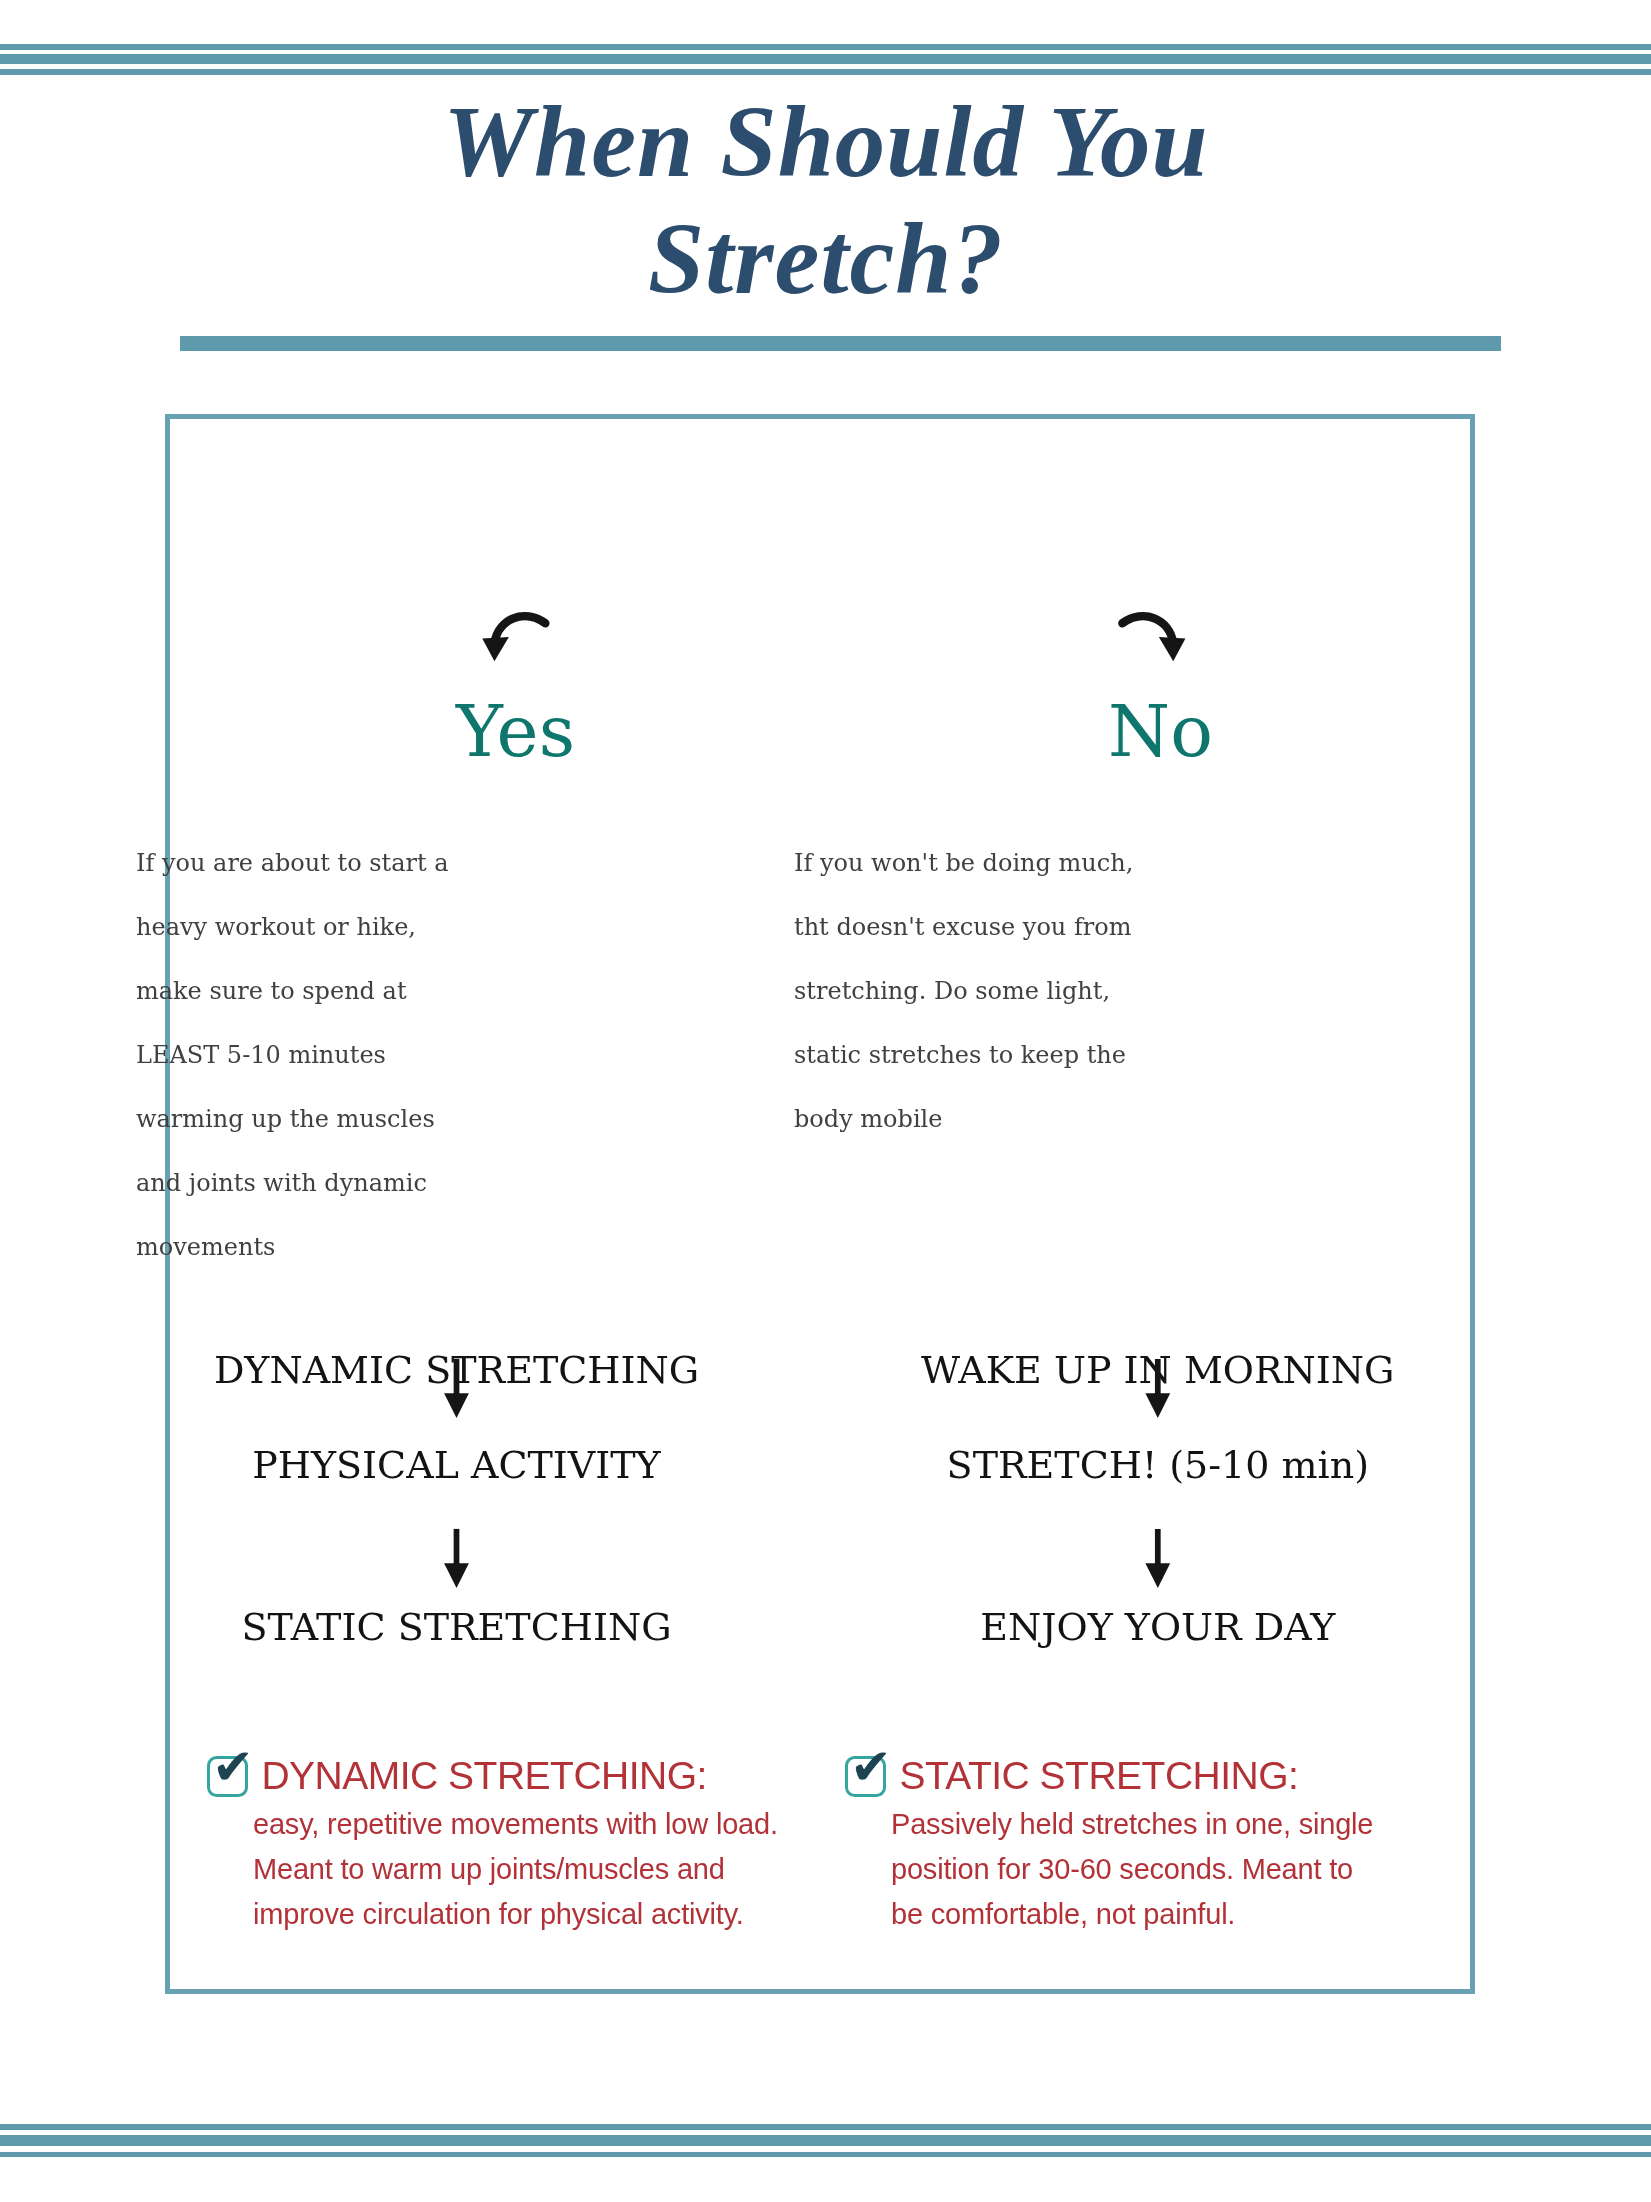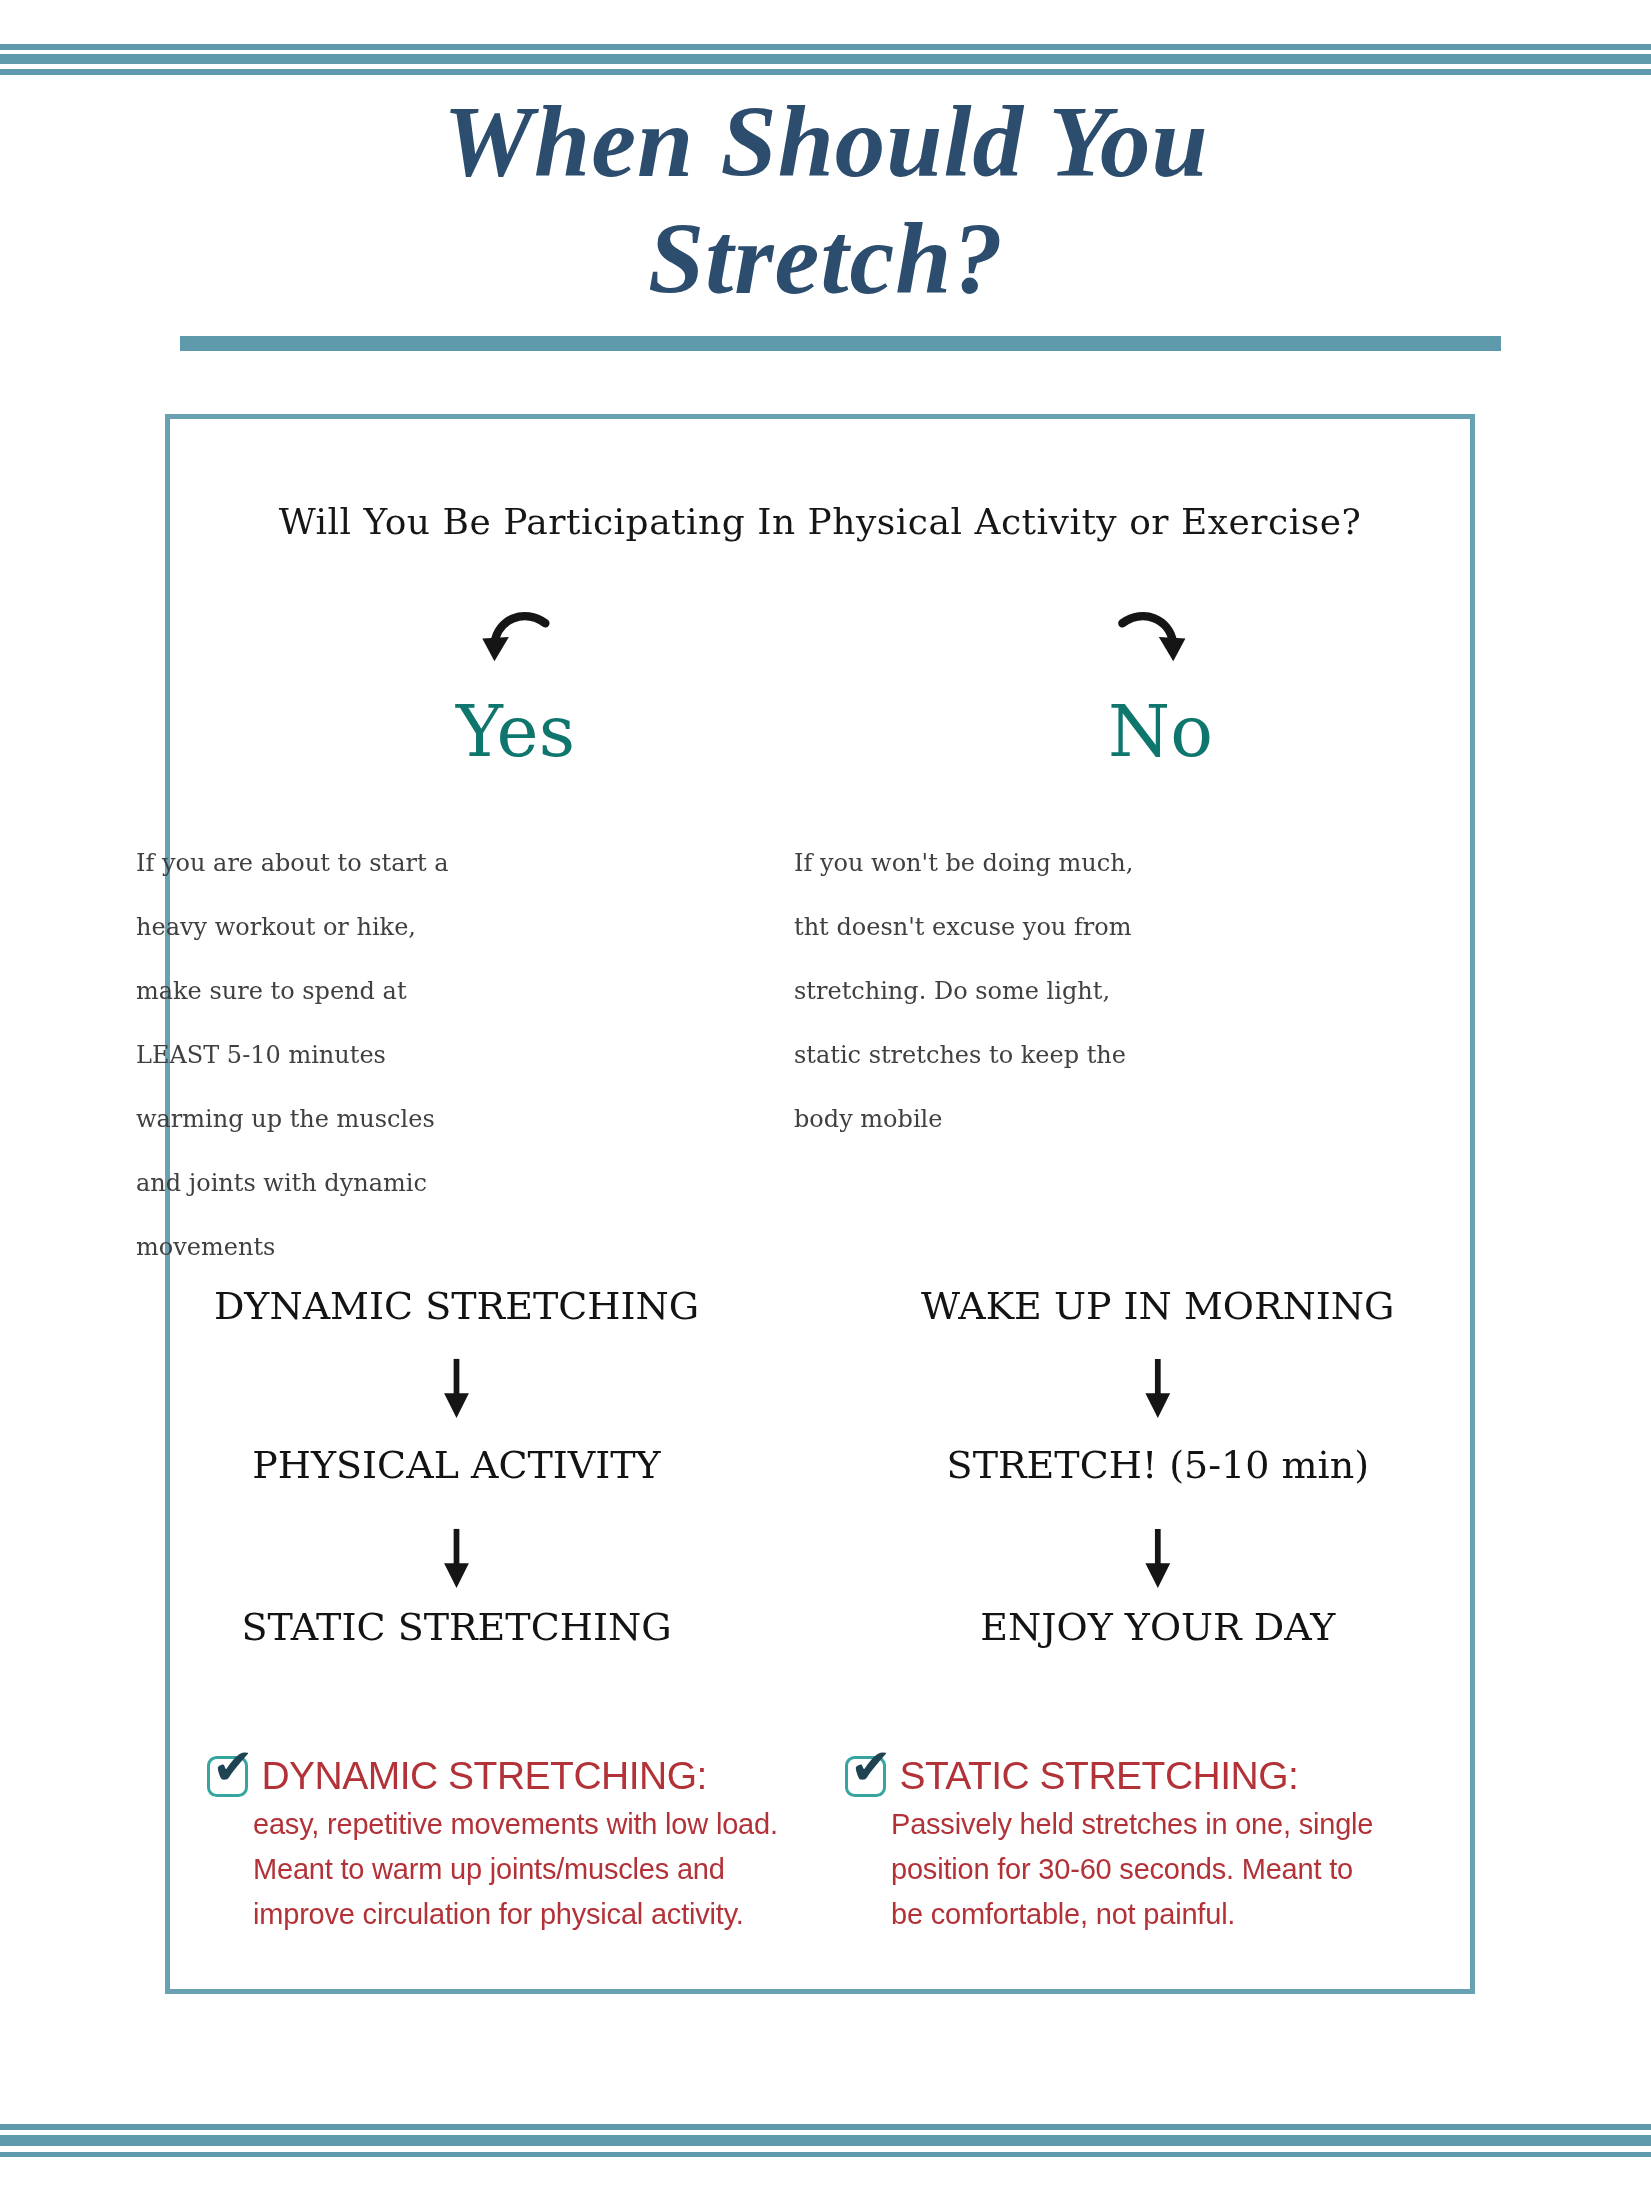--- a/index.html
+++ b/index.html
@@ -49,21 +49,21 @@
     font-size:24px;line-height:64px;white-space:pre-line;color:#404040;
   }
   .col-yes .branch-desc{transform:translateX(-34px);}
   .col-no  .branch-desc{transform:translateX(-25px);}
   .flow-label{
     position:absolute;left:0;width:100%;text-align:center;
     font-size:38px;line-height:48px;letter-spacing:0;color:#131313;
   }
   .col-yes .flow-label,.col-yes .down-arrow{transform:translateX(-38px);}
   .col-no  .flow-label,.col-no  .down-arrow{transform:translateX(14.3px);}
-  .fl1{top:863px;} .fl2{top:1022px;} .fl3{top:1184px;}
+  .fl1{top:927px;} .fl2{top:1022px;} .fl3{top:1184px;}
   .down-arrow{position:absolute;left:50%;margin-left:-14.3px;width:29px;height:63px;}
   .da1{top:938px;} .da2{top:1108px;}
   
   .definition{position:absolute;font-family:"Liberation Sans","DejaVu Sans",sans-serif;color:#b23238;}
   .def-yes{left:37px;top:1334px;width:612px;}
   .def-no{left:675px;top:1334px;width:583px;}
   .def-head{display:flex;align-items:flex-start;}
   .checkbox{
     position:relative;flex:0 0 auto;width:35px;height:35px;margin-top:2.9px;
     border:3.8px solid #36a49f;border-radius:9.6px;background:#fff;
@@ -88,21 +88,20 @@
   <div class="stripe st3"></div>
 
   <div class="title">
     <div>When Should You</div>
     <div>Stretch?</div>
   </div>
   <div class="title-underline"></div>
 
   <div class="main-box">
 
-    <div class="question">Will You Be Participating In Physical Activity or Exercise?</div>
 
     <section class="col col-yes">
       <svg class="curved-arrow" viewBox="0 0 100 80">
         <path class="stroke-ink" d="M86 16 C58 -4 24 10 19 42" stroke-width="11" stroke-linecap="round"></path>
         <polygon class="ink" points="3,36 38,34 19,66"></polygon>
       </svg>
       <div class="branch-label">Yes</div>
       <div class="branch-desc">If you are about to start a
 heavy workout or hike,
 make sure to spend at

